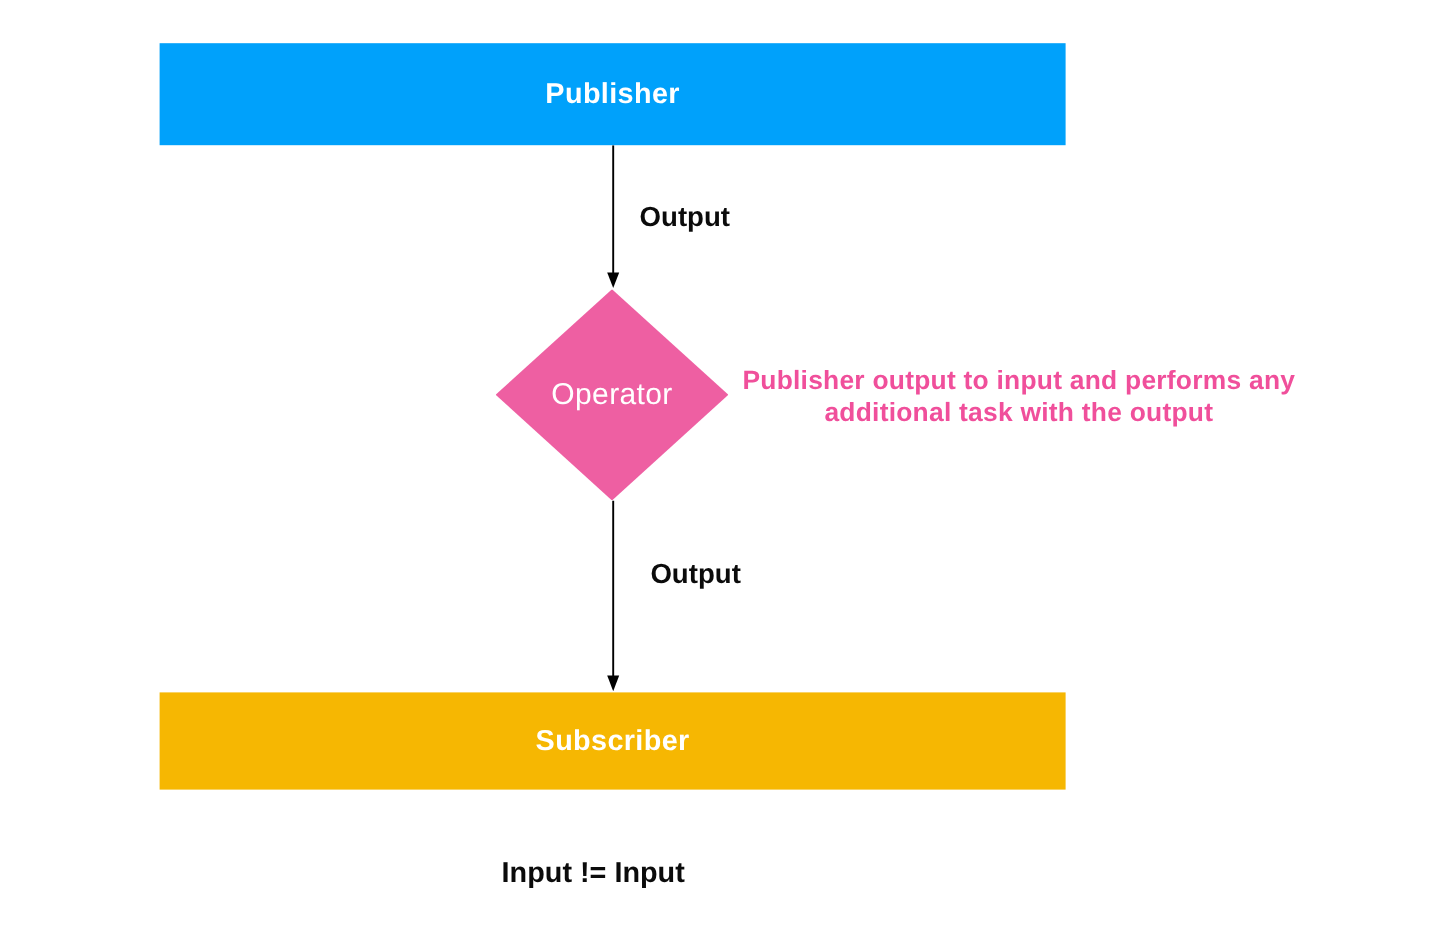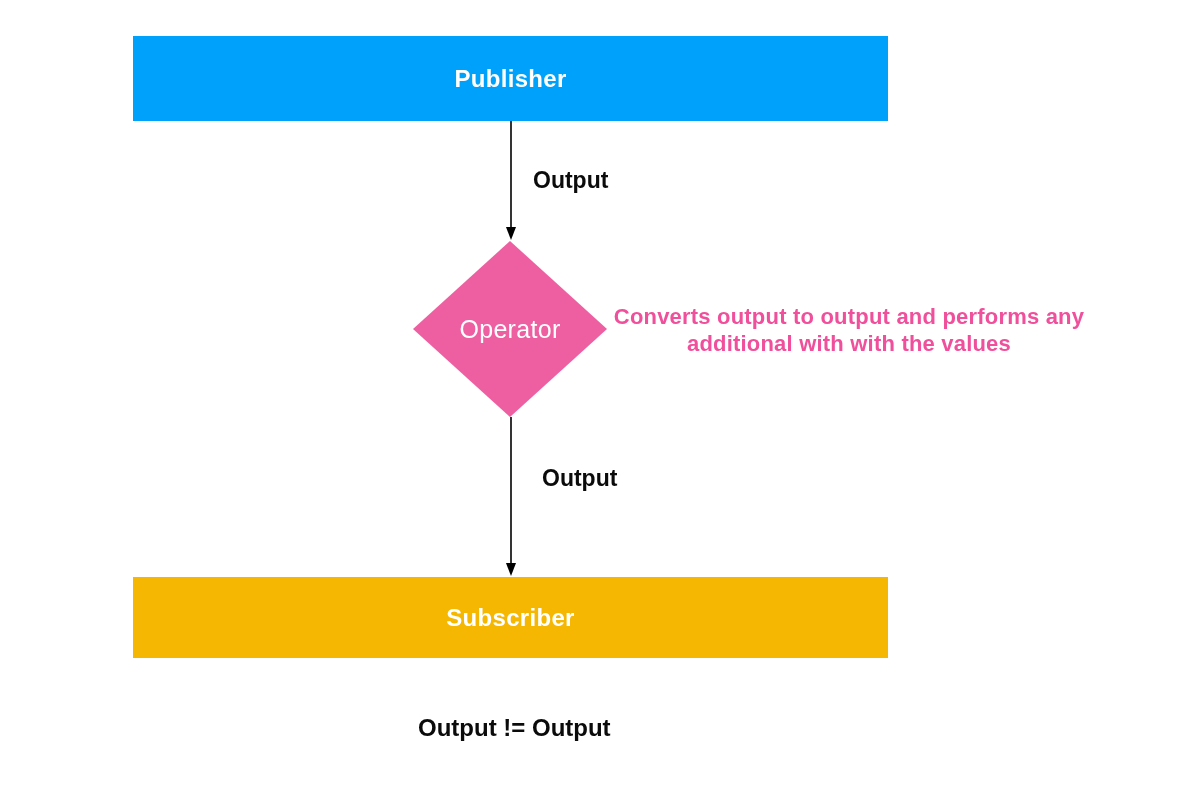--- a/index.html
+++ b/index.html
@@ -107,30 +107,30 @@
     <polygon points="3,106 13,106 8,119" fill="#000000"></polygon>
   </svg>
 
   <div class="edge-label output-label">Output</div>
 
   <div class="diamond" style="background-color: rgb(238, 95, 162);">
     <span class="diamond-label">Operator</span>
   </div>
 
   <div class="annotation" style="color: rgb(240, 79, 155);">
-    <div>Converts output to output and performs any</div>
-    <div>additional with with the values</div>
+    <div>Publisher output to input and performs any</div>
+    <div>additional task with the output</div>
   </div>
 
   <svg class="arrow arrow-input" width="16" height="160" viewBox="0 0 16 160">
     <line x1="8" y1="0" x2="8" y2="150" stroke="#000000" stroke-width="1.6"></line>
     <polygon points="3,146 13,146 8,159" fill="#000000"></polygon>
   </svg>
 
   <div class="edge-label input-label">Output</div>
 
   <div class="box subscriber-box" style="background-color: rgb(246, 183, 2);">
     <span class="box-label">Subscriber</span>
   </div>
 
-  <div class="footnote">Output != Output</div>
+  <div class="footnote">Input != Input</div>
 
 </div>
 
 </body></html>

